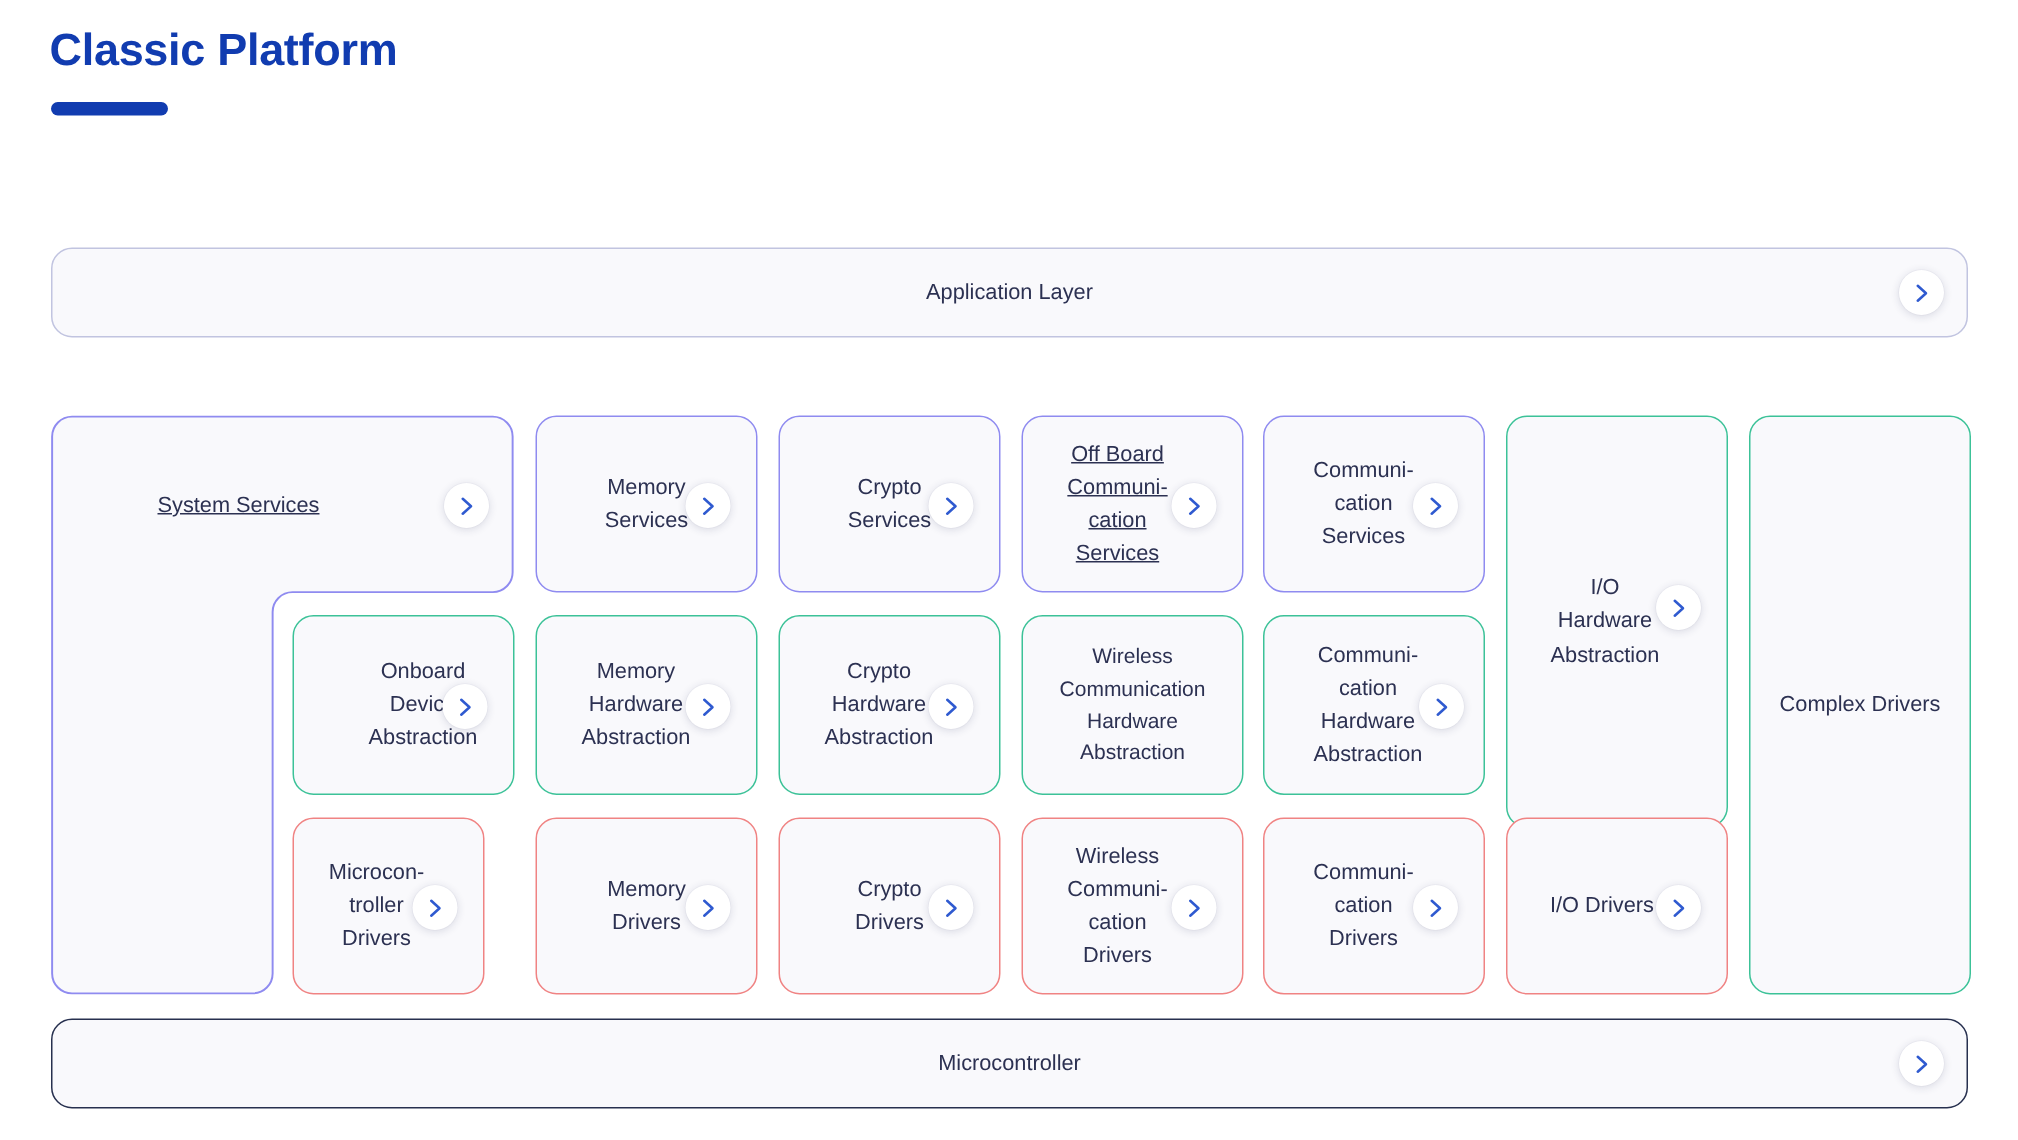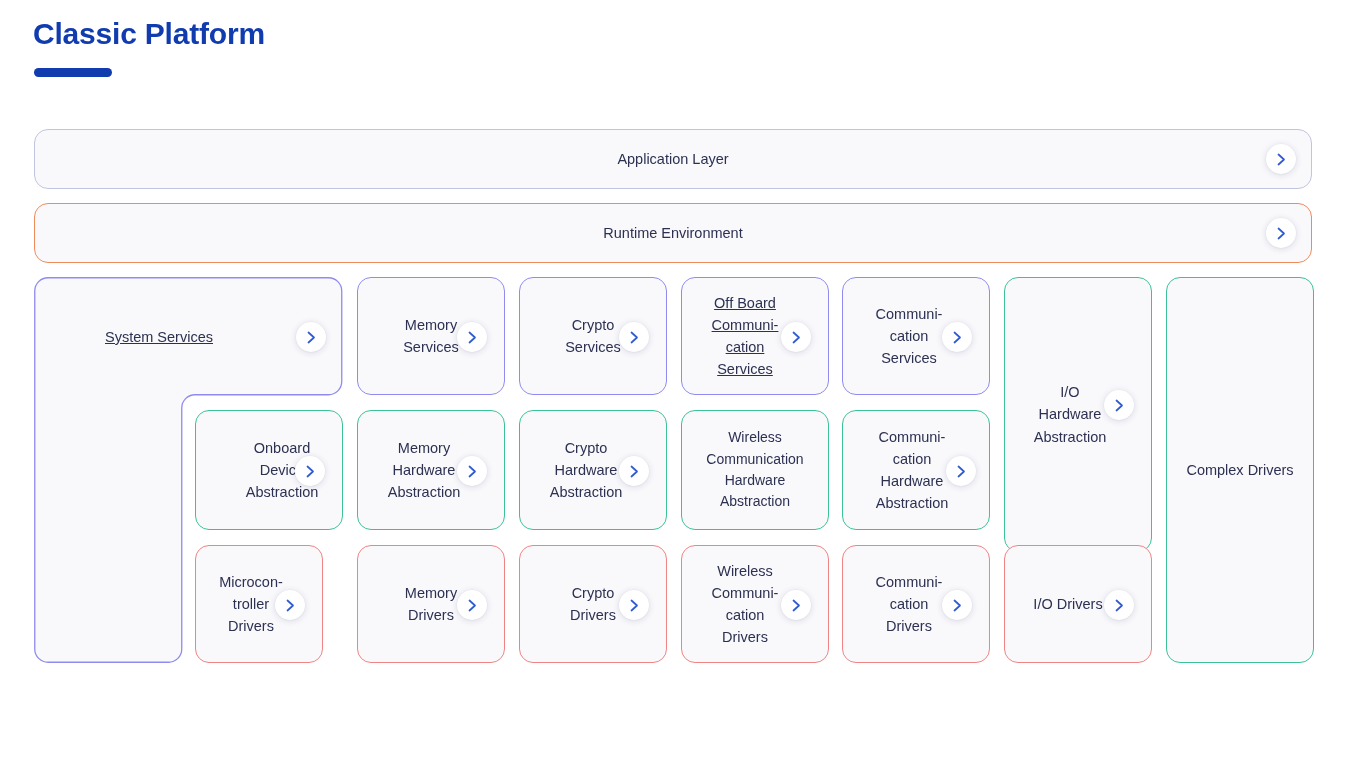--- a/index.html
+++ b/index.html
@@ -38,21 +38,21 @@
     color: #2c3152;
     font-size: 14.5px;
     line-height: 1.53;
     text-align: center;
     white-space: pre-line;
     padding: 0 6px;
   }
   .bar .label { font-size: 14.5px; }
 
   
-  .b-lavender { border-color: #c1c4e0; }
+  .b-lavender { border-color: #c1c4e0; margin-top: 36px; }
   .b-violet   { border-color: #8f8bf0; }
   .b-orange   { border-color: #ef8a5c; }
   .b-green    { border-color: #3cc298; }
   .b-red      { border-color: #f08383; }
   .b-navy     { border-color: #27304f; }
 
   
   .chev {
     position: absolute;
     width: 30px; height: 30px;
@@ -83,28 +83,20 @@
 
   <div class="card bar b-lavender" style="left:34px; top:129px; width:1278px; height:60px;">
     <span class="label">Application Layer</span>
     <span class="chev" style="right:15px; top:14px;">
       <svg width="11" height="13" viewBox="0 0 11 13">
           <path d="M2.5 1.5L8 6.5L2.5 11.5" fill="none" stroke="#2f5ad0" stroke-width="1.7" stroke-linecap="round" stroke-linejoin="round"></path>
         </svg>
     </span>
   </div>
 
-  <div class="card bar b-orange" style="left:34px; top:203px; width:1278px; height:60px;">
-    <span class="label">Runtime Environment</span>
-    <span class="chev" style="right:15px; top:14px;">
-      <svg width="11" height="13" viewBox="0 0 11 13">
-          <path d="M2.5 1.5L8 6.5L2.5 11.5" fill="none" stroke="#2f5ad0" stroke-width="1.7" stroke-linecap="round" stroke-linejoin="round"></path>
-        </svg>
-    </span>
-  </div>
 
   <div class="lshape" style="left:34px; top:277px; width:310px; height:386px;">
     <svg width="310" height="386" viewBox="0 0 310 386">
       <path d="M14,0.75 H294.5 A13.25,13.25 0 0 1 307.75,14 V104.5 A13.25,13.25 0 0 1 294.5,117.75 H161
                A13.25,13.25 0 0 0 147.75,131 V372 A13.25,13.25 0 0 1 134.5,385.25 H14
                A13.25,13.25 0 0 1 0.75,372 V14 A13.25,13.25 0 0 1 14,0.75 Z" fill="#f9f9fc" stroke="#8f8bf0" stroke-width="1.3"></path>
     </svg>
     <span class="lbl" style="left:0; top:49px; width:250px; text-align:center;text-decoration:underline;">System Services</span>
     <span class="chev" style="left:262px; top:45px;">
       <svg width="11" height="13" viewBox="0 0 11 13">
@@ -279,14 +271,22 @@
 
   <div class="card b-red" style="left:1004px; top:545px; width:148px; height:118px;">
     <span class="label" style="padding-right:26px;">I/O Drivers</span>
     <span class="chev" style="right:17px; top:44px;">
       <svg width="11" height="13" viewBox="0 0 11 13">
           <path d="M2.5 1.5L8 6.5L2.5 11.5" fill="none" stroke="#2f5ad0" stroke-width="1.7" stroke-linecap="round" stroke-linejoin="round"></path>
         </svg>
     </span>
   </div>
 
+  <div class="card bar b-navy" style="left:34px; top:679px; width:1278px; height:60px;">
+    <span class="label">Microcontroller</span>
+    <span class="chev" style="right:15px; top:14px;">
+      <svg width="11" height="13" viewBox="0 0 11 13">
+          <path d="M2.5 1.5L8 6.5L2.5 11.5" fill="none" stroke="#2f5ad0" stroke-width="1.7" stroke-linecap="round" stroke-linejoin="round"></path>
+        </svg>
+    </span>
+  </div>
 
 </div>
 
 </body></html>

